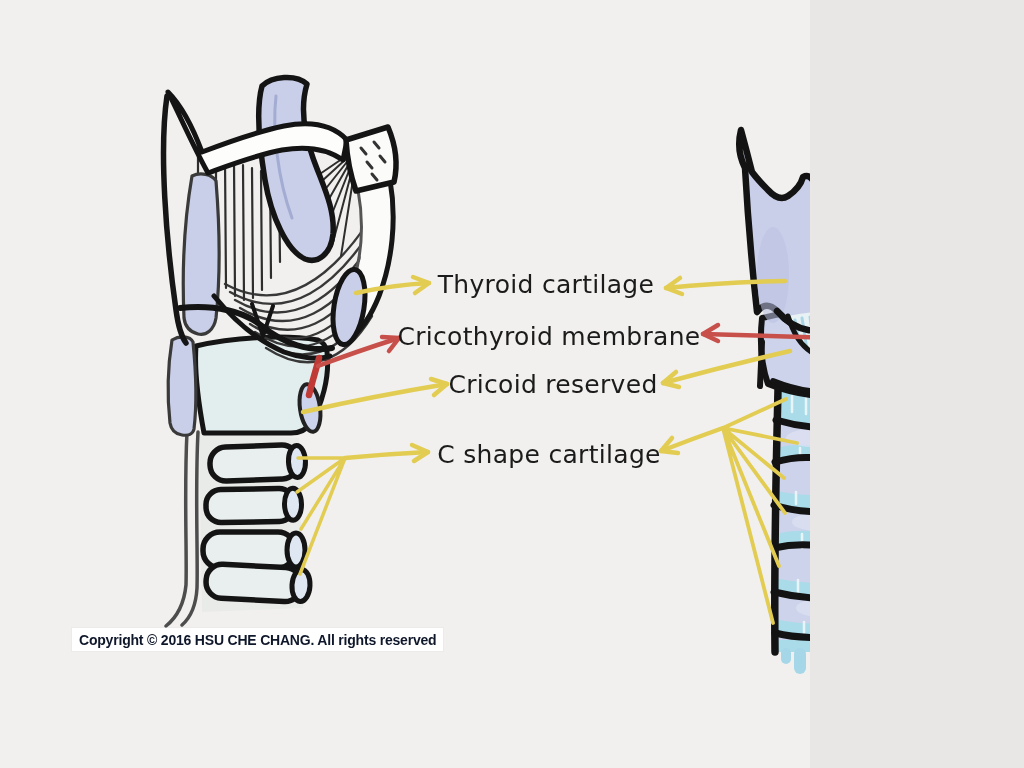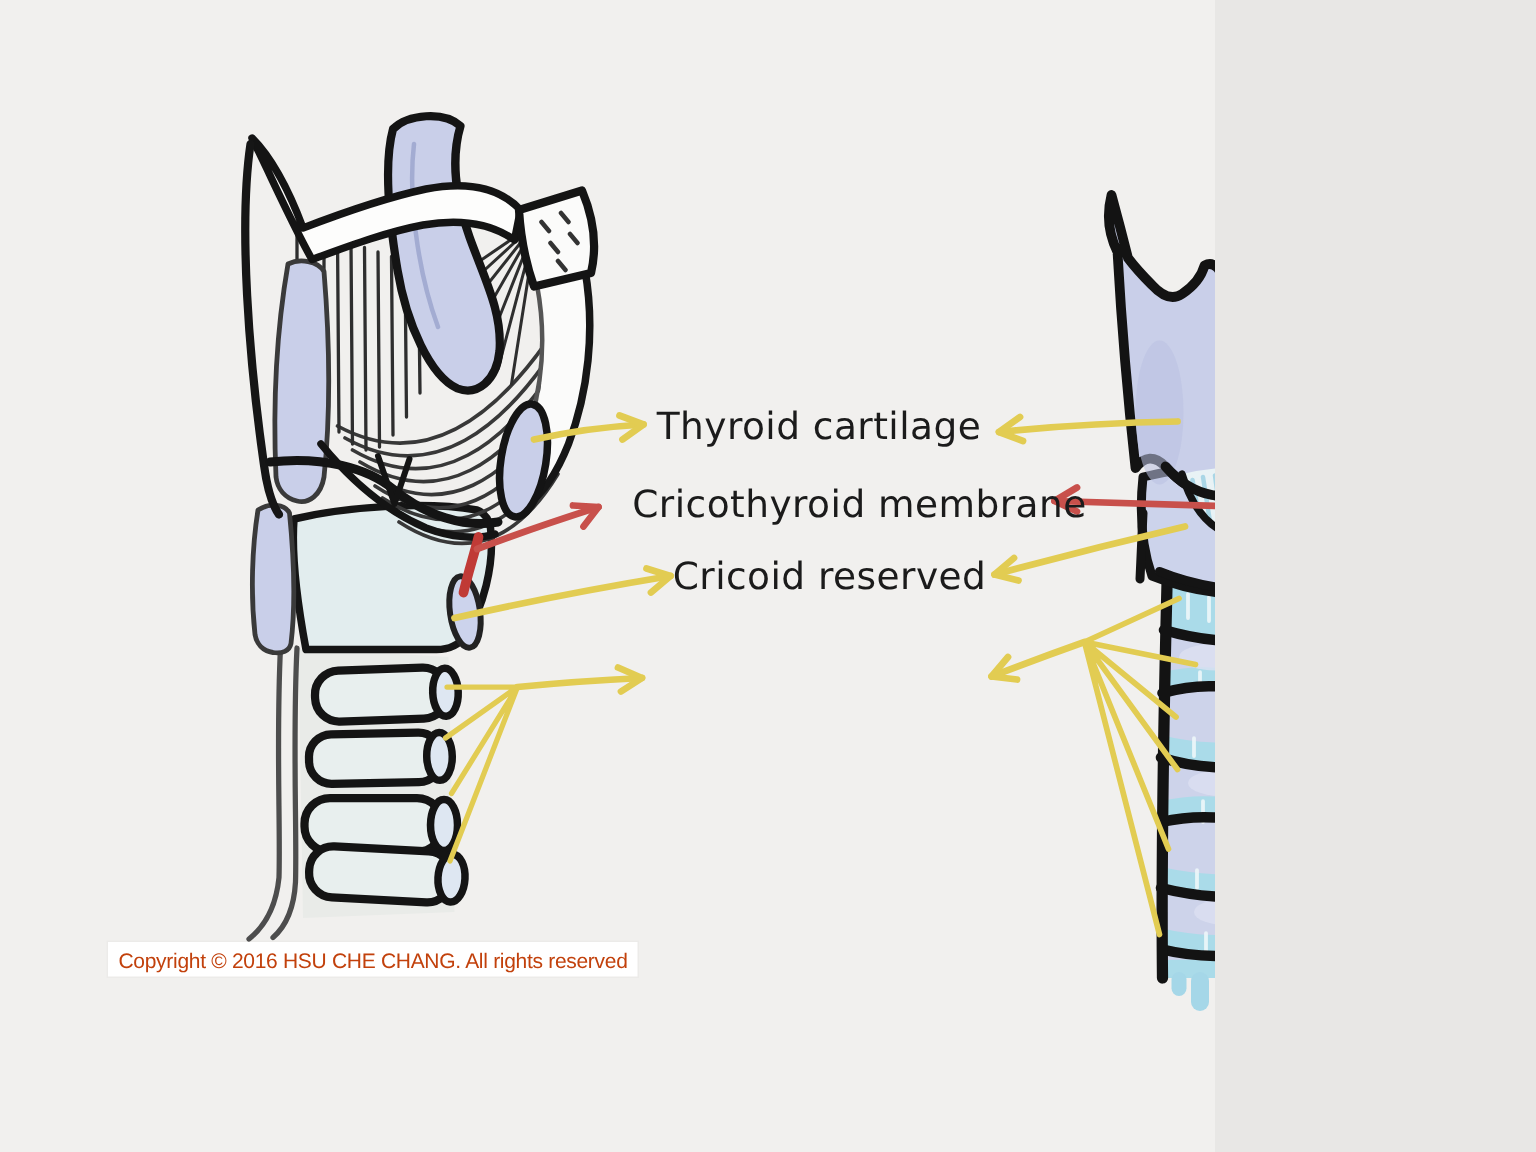--- a/index.html
+++ b/index.html
@@ -15,21 +15,21 @@
     font-size:25px;font-weight:400;color:#1b1b1b;letter-spacing:.3px;
     white-space:nowrap;
   }
   .copyright-bar{
     position:absolute;left:72px;top:628px;height:23px;
     background:#ffffff;display:flex;align-items:center;
     padding:0 7px;box-shadow:0 0 0 1px rgba(0,0,0,0.02);
   }
   .copyright-bar span{
     font-family:"Liberation Sans","DejaVu Sans",sans-serif;
-    font-size:14px;font-weight:400;color:#c2410c;letter-spacing:-0.2px;white-space:nowrap;
+    font-size:14px;font-weight:700;color:#0f172a;letter-spacing:-0.2px;white-space:nowrap;
   }
 </style>
 </head>
 <body>
 
 <div class="stage">
 
 <svg width="1024" height="768" viewBox="0 0 1024 768">
 
   <g>
@@ -223,20 +223,21 @@
     </g>
     <g stroke="#e2cc52">
       <path stroke-width="4.5" d="M723,428 Q692,439 661,451"></path>
       <path stroke-width="4.5" d="M672,438 L661,451 L678,453"></path>
       <path stroke-width="3.8" d="M723,428 L786,399 M723,428 L797,443 M723,428 L784,478 M723,428 L785,513 M723,428 L779,566 M723,428 L773,623"></path>
     </g>
   </g>
 </svg>
 
 <div class="anno-label" style="left:546px;top:284px;">Thyroid cartilage</div>
-<div class="anno-label" style="left:573px;top:336px;">Cricothyroid membrane</div>
+<div class="anno-label" style="left:549px;top:336px;">Cricothyroid membrane</div>
 <div class="anno-label" style="left:553px;top:384px;">Cricoid reserved</div>
+<div class="anno-label" style="left:549px;top:454px;">C shape cartilage</div>
 
 <div class="copyright-bar">
   <span>Copyright © 2016 HSU CHE CHANG. All rights reserved</span>
 </div>
 
 </div>
 
 </body></html>

